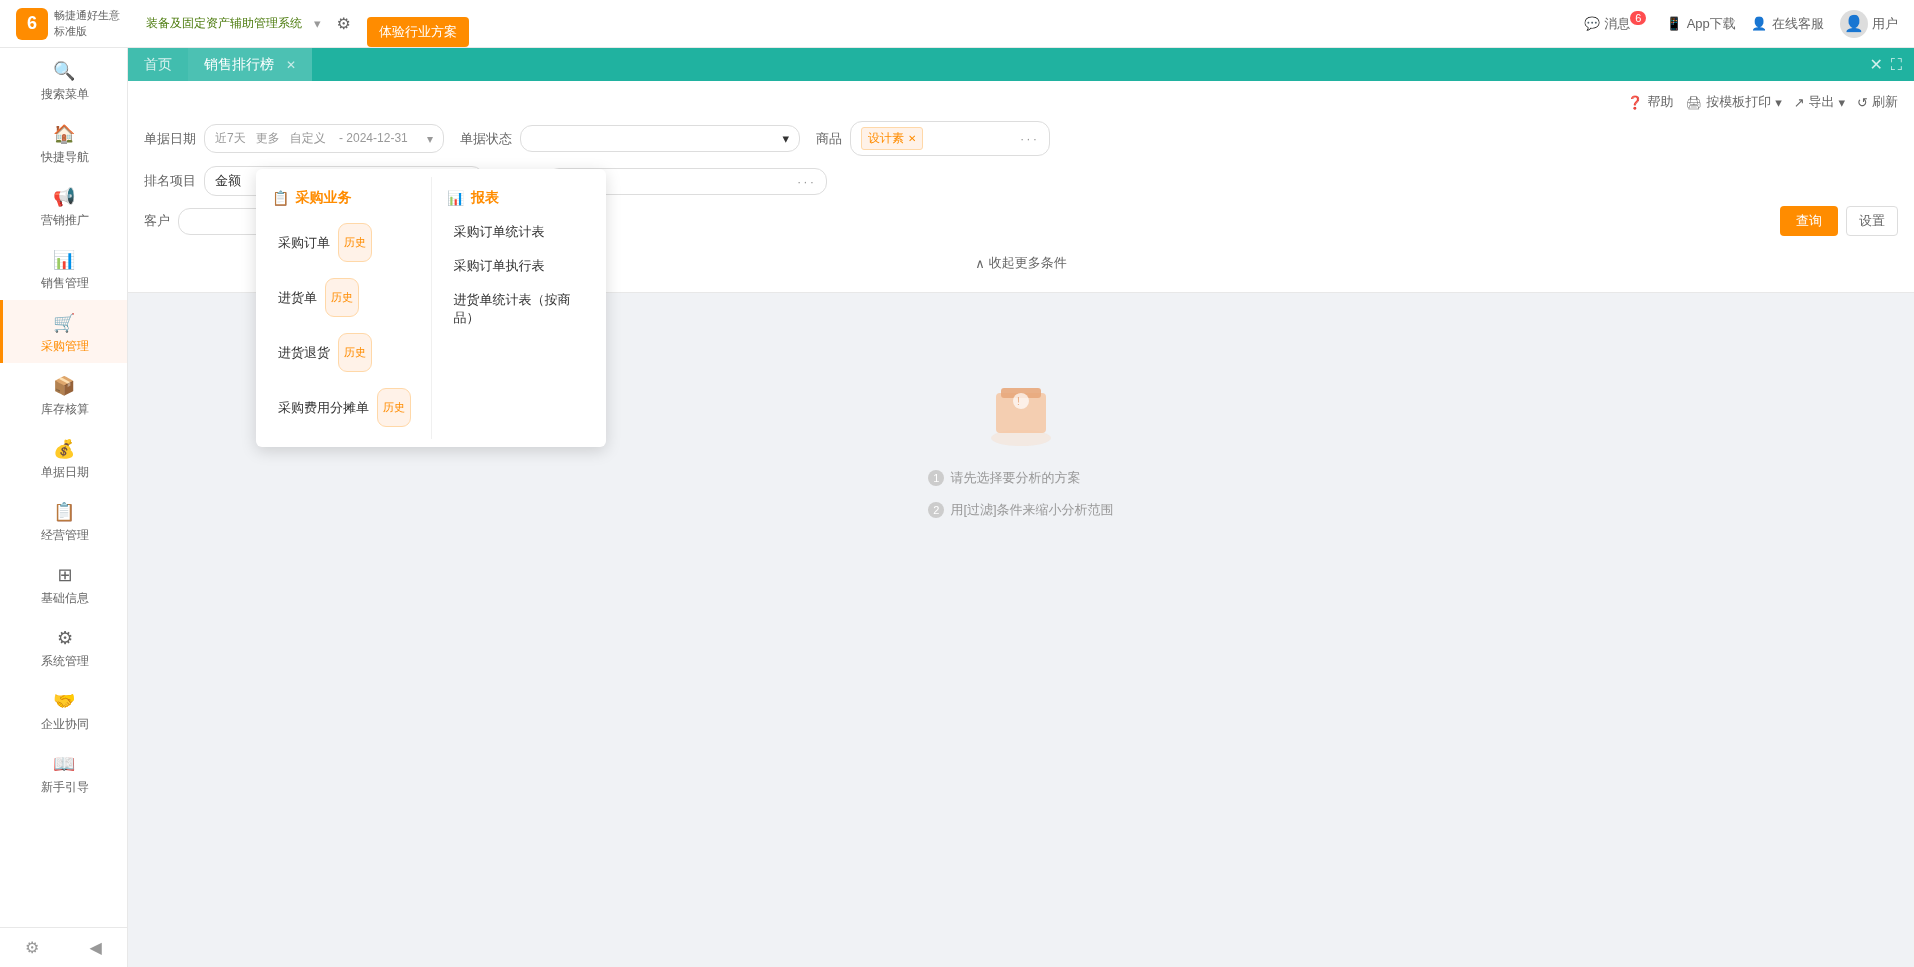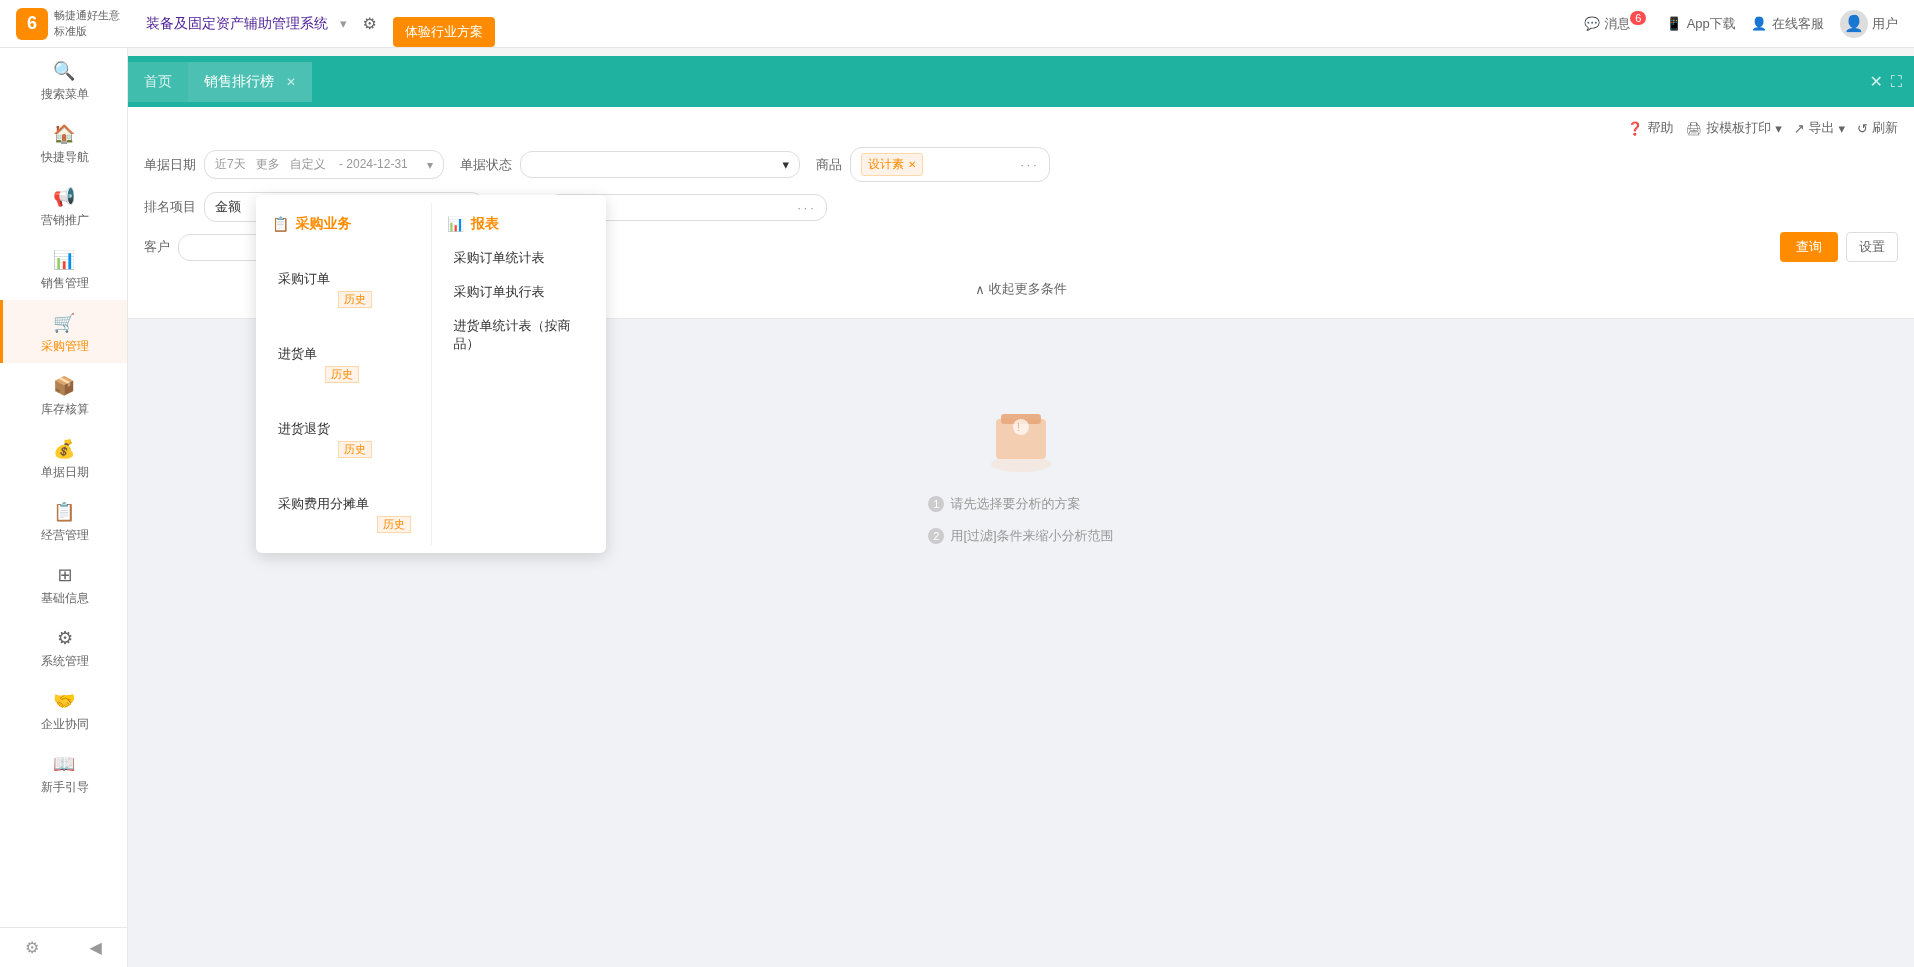--- a/index.html
+++ b/index.html
@@ -4,29 +4,29 @@
   <style>
     * { box-sizing: border-box; margin: 0; padding: 0; }
     body { font-family: 'Microsoft YaHei', '微软雅黑', Arial, sans-serif; font-size: 13px; background: #f5f5f5; overflow: hidden; }
 
     
     .app-container { display: flex; flex-direction: column; height: 967px; width: 1914px; }
     .top-bar { height: 48px; background: #fff; display: flex; align-items: center; padding: 0 16px; border-bottom: 1px solid #e8e8e8; flex-shrink: 0; }
     .main-area { display: flex; flex: 1; overflow: hidden; }
     .sidebar { width: 128px; background: #fff; border-right: 1px solid #e8e8e8; display: flex; flex-direction: column; flex-shrink: 0; }
     .content-area { flex: 1; display: flex; flex-direction: column; overflow: hidden; }
-    .tab-bar { height: 51px; background: #20b2a0; display: flex; align-items: center; padding: 16px 0; flex-shrink: 0; margin-top: 8px; }
+    .tab-bar { height: 33px; background: #20b2a0; display: flex; align-items: center; padding: 16px 0; flex-shrink: 0; }
     .main-content { flex: 1; background: #f0f2f5; overflow: auto; position: relative; }
 
     
     .top-bar-left { display: flex; align-items: center; gap: 8px; flex: 1; }
     .logo-area { display: flex; align-items: center; gap: 6px; width: 110px; }
     .logo-icon { width: 32px; height: 32px; background: #ff8c00; border-radius: 6px; display: flex; align-items: center; justify-content: center; color: white; font-size: 18px; font-weight: bold; }
     .logo-text { font-size: 11px; color: #666; line-height: 1.4; }
-    .system-title { color: #4c1d95; font-size: 14px; margin-left: 12px; }
+    .system-title { color: #4d7c0f; font-size: 12px; margin-left: 12px; }
     .system-dropdown { color: #999; margin-left: 4px; cursor: pointer; }
     .settings-icon { color: #666; font-size: 16px; cursor: pointer; margin-left: 8px; }
     .industry-btn { background: #ff8c00; color: white; border: none; border-radius: 4px; padding: 6px 12px; cursor: pointer; font-size: 13px; margin-left: 8px; margin-top: 17px; }
     .top-bar-right { display: flex; align-items: center; gap: 16px; }
     .top-bar-item { display: flex; align-items: center; gap: 4px; color: #666; font-size: 13px; cursor: pointer; }
     .badge { background: #ff4d4f; color: white; border-radius: 10px; padding: 1px 5px; font-size: 11px; position: relative; top: -6px; left: -4px; }
     .avatar { width: 28px; height: 28px; background: #ddd; border-radius: 50%; display: flex; align-items: center; justify-content: center; color: #999; font-size: 16px; }
 
     
     .sidebar-top { flex: 1; overflow-y: auto; }
@@ -61,21 +61,21 @@
 
     
     .empty-state { display: flex; flex-direction: column; align-items: center; justify-content: center; height: 300px; gap: 12px; }
     .empty-text { color: #999; font-size: 13px; line-height: 2; }
 
     
     .dropdown-menu { position: absolute; top: 88px; left: 128px; background: white; box-shadow: 0 4px 16px rgba(0,0,0,0.15); border-radius: 6px; z-index: 1000; display: flex; width: 350px; }
     .dropdown-section { flex: 1; padding: 12px 0; }
     .dropdown-section-title { display: flex; align-items: center; gap: 6px; padding: 8px 16px; color: #ff8c00; font-size: 14px; font-weight: bold; }
     .dropdown-item { display: flex; align-items: center; gap: 8px; padding: 8px 16px 8px 22px; color: #333; font-size: 13px; cursor: pointer; }
-    .history-tag { background: #fff2e8; color: #ff8c00; border: 1px solid #ffd8a8; border-radius: 0; padding: 0 5px; font-size: 11px; margin-top: 42px; }
+    .history-tag { background: #fff2e8; color: #ff8c00; border: 1px solid #ffd8a8; border-radius: 9px; padding: 11px 5px; font-size: 11px; }
     .divider-v { width: 1px; background: #f0f0f0; margin: 8px 0; }
   </style>
 </head>
 <body>
 
 <div class="app-container">
   <div class="top-bar">
     <div class="top-bar-left">
       <div class="logo-area">
         <div class="logo-icon">6</div>

